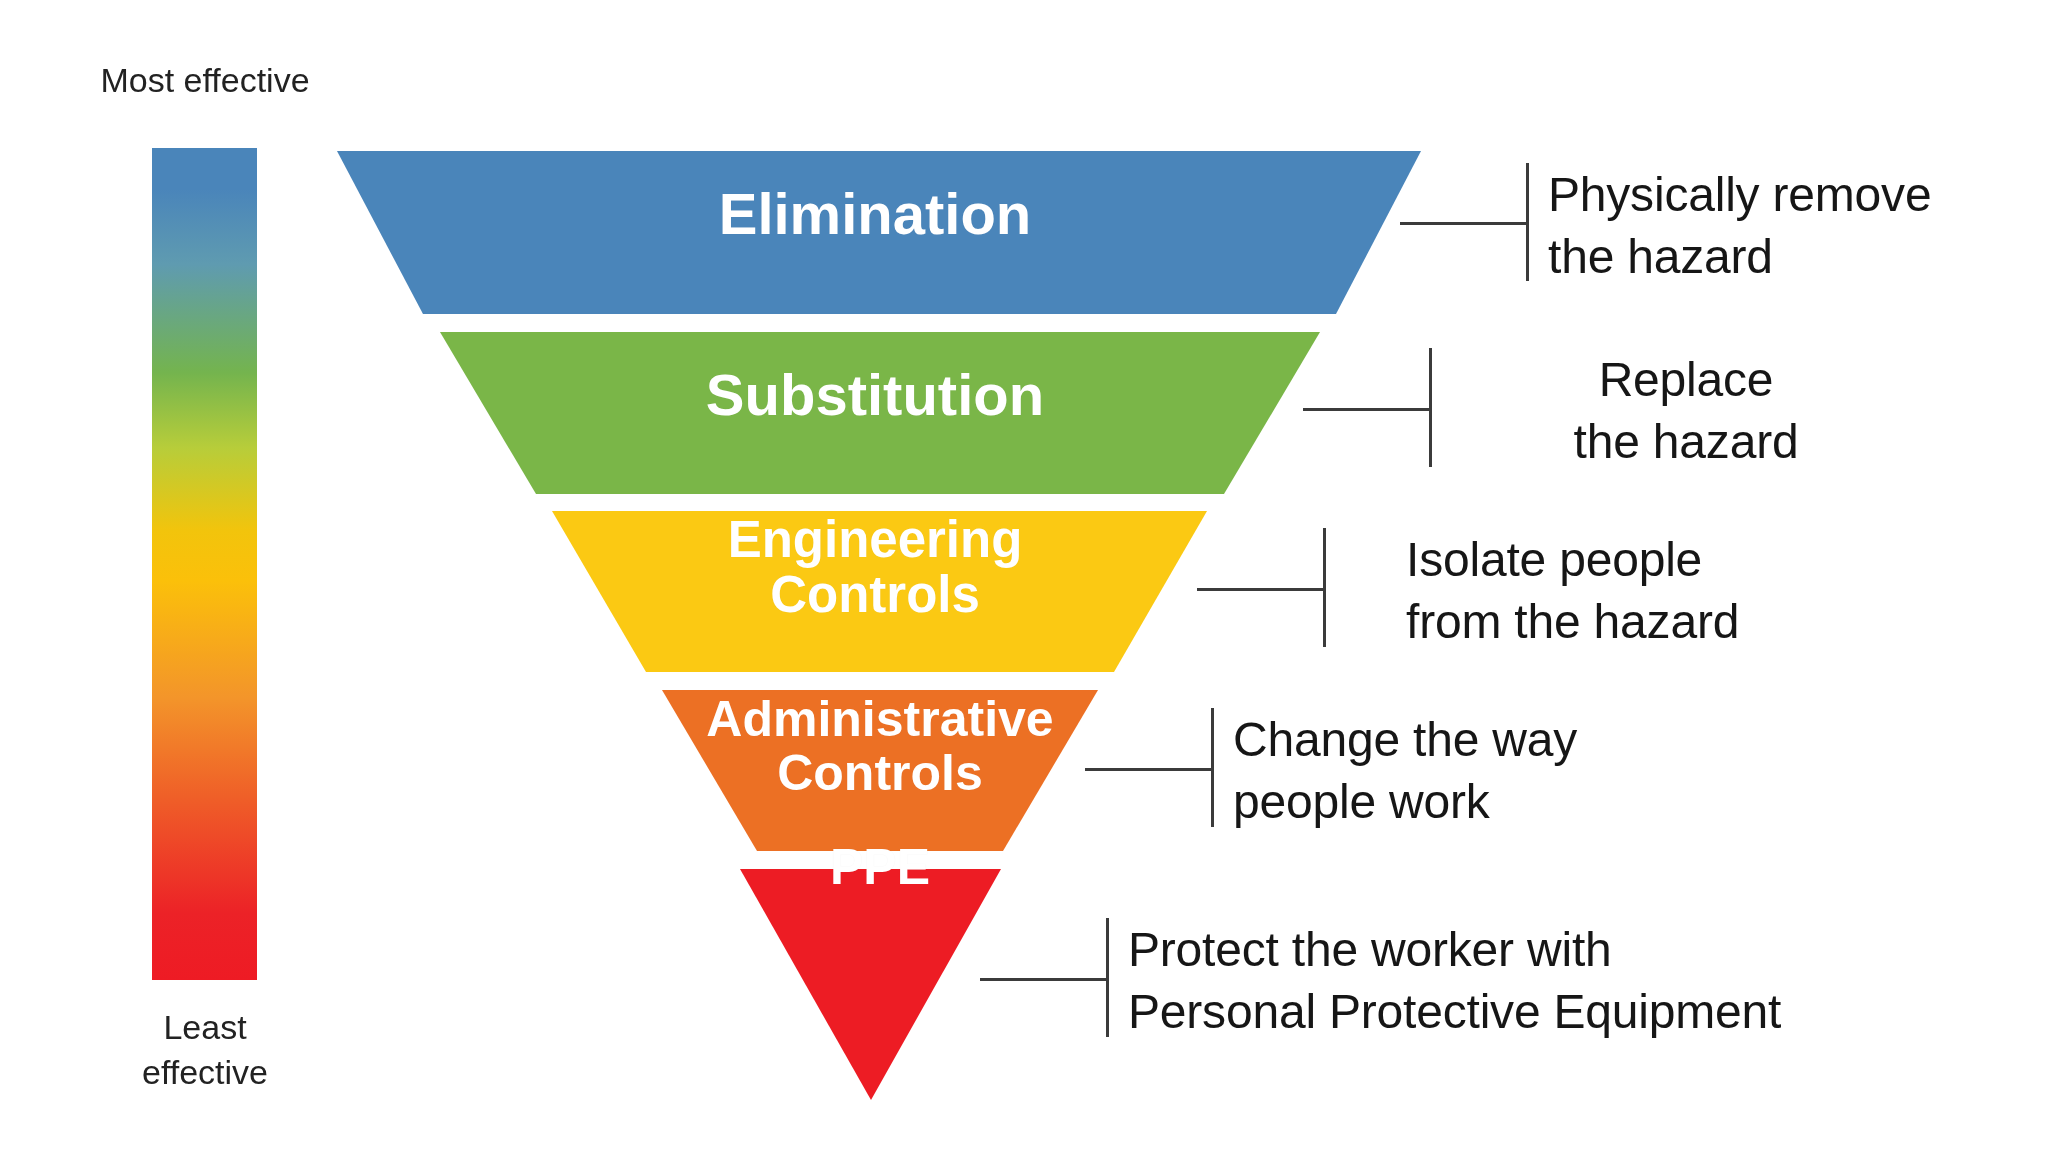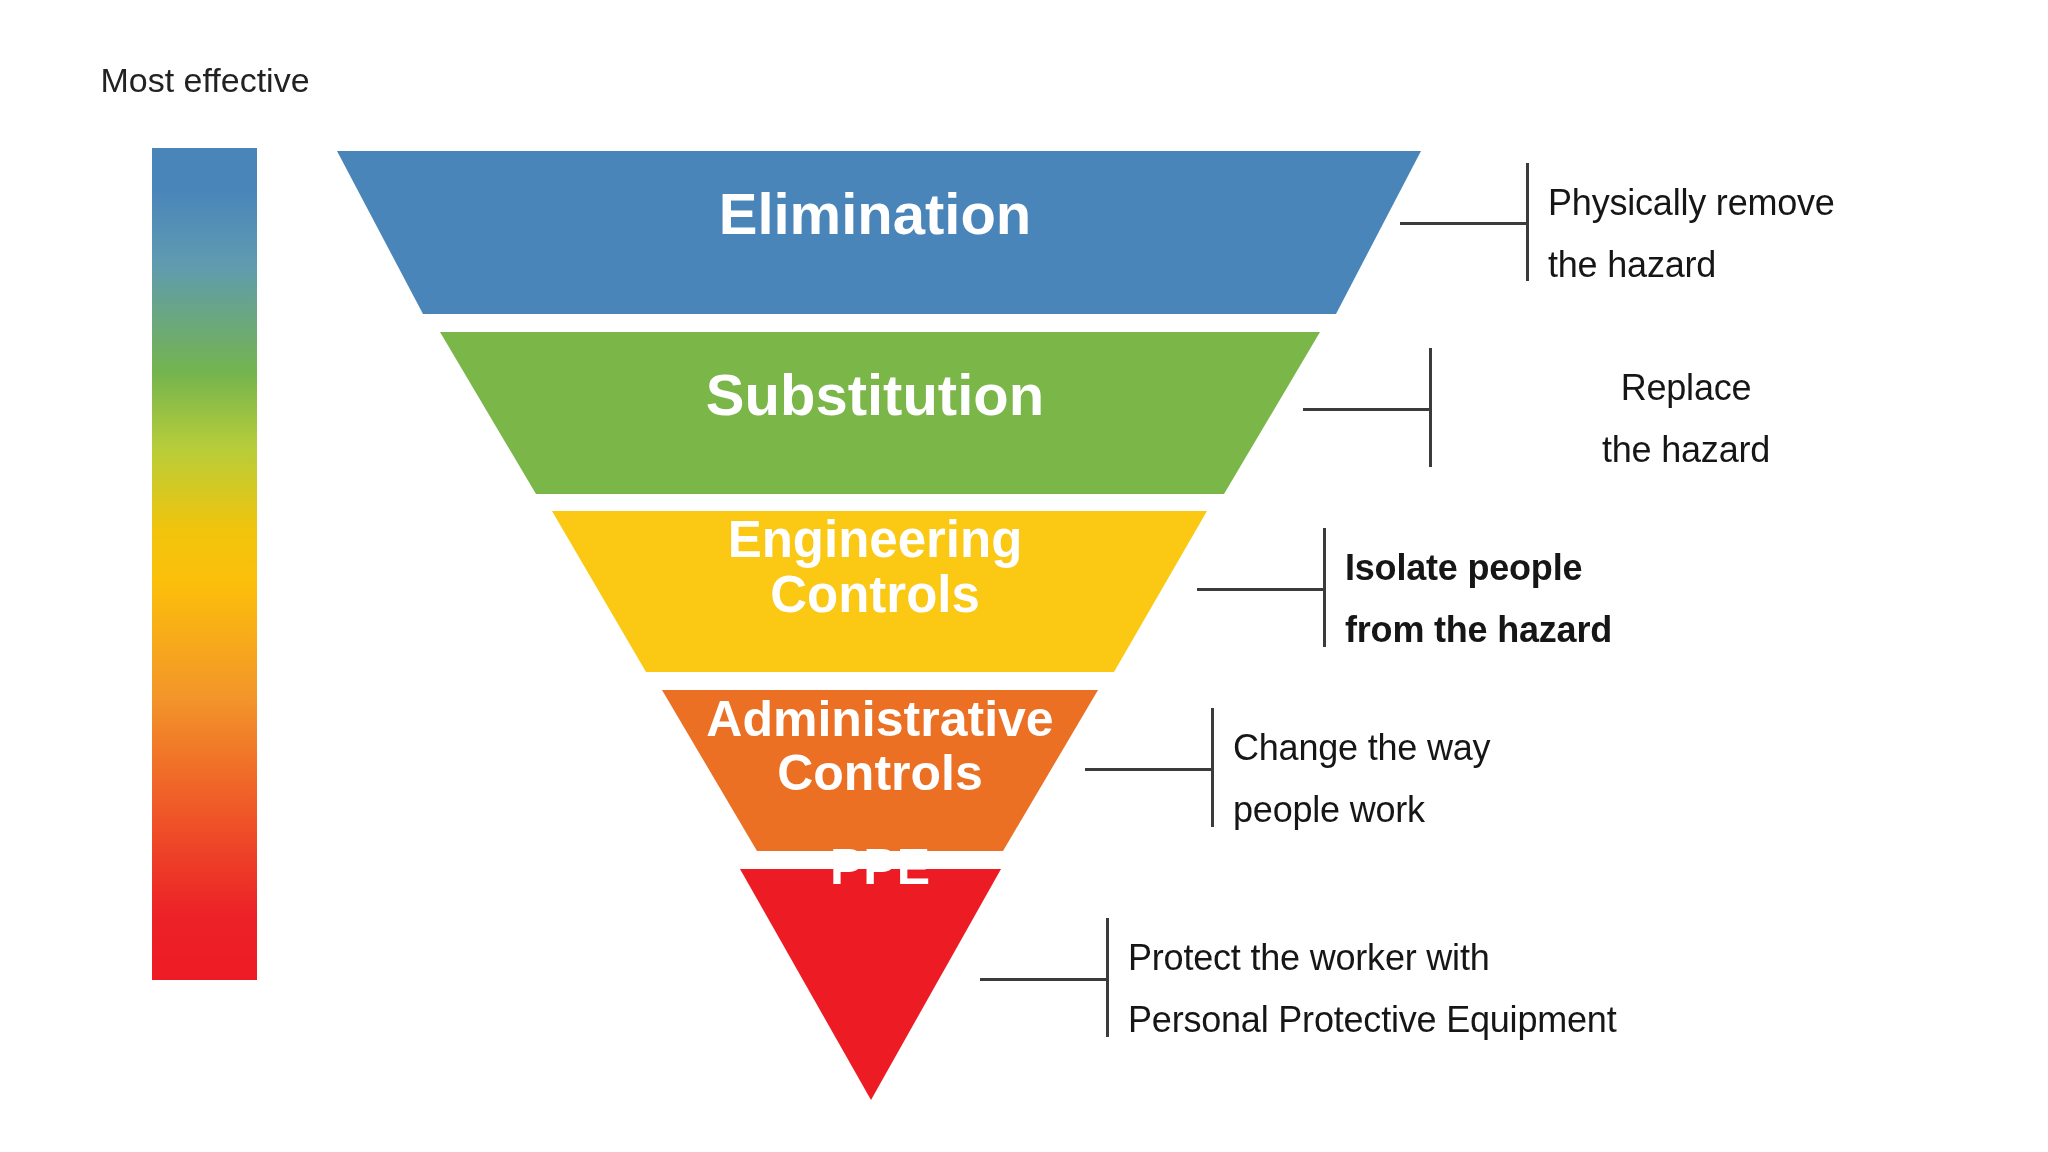--- a/index.html
+++ b/index.html
@@ -73,26 +73,25 @@
   .bl-1{left:455px;top:183px;width:840px;font-size:58px;}
   .bl-2{left:455px;top:364px;width:840px;font-size:58px;}
   .bl-3{left:540px;top:512px;width:670px;font-size:51px;}
   .bl-4{left:600px;top:692px;width:560px;font-size:50px;}
   .bl-5{left:700px;top:832px;width:360px;font-size:50px;margin-top:8px;}
 
   
   .callout{position:absolute;}
   .callout-text{
     position:absolute;
-    font-size:36px;
+    font-size:48px;
     line-height:62px;
     color:#161616;
     white-space:pre-line;
     letter-spacing:-0.2px;
-    margin-top:8px;
   }
   .bracket{position:absolute;}
   .bracket .hline{
     position:absolute;
     height:3px;background:#3b3b3b;
   }
   .bracket .vline{
     position:absolute;
     width:3px;background:#3b3b3b;
   }
@@ -101,20 +100,22 @@
 <body>
 
 <div id="stage">
 
 
   <div class="legend-label legend-top">Most
 effective</div>
 
   <div class="gradient-bar"></div>
 
+  <div class="legend-label legend-bottom">Least
+effective</div>
 
   <svg class="funnel" viewBox="0 0 2048 1152">
 
     <polygon points="337,151 1421,151 1336,314 423,314" fill="#4a85ba"></polygon>
 
     <polygon points="440,332 1320,332 1224,494 536,494" fill="#7ab648"></polygon>
 
     <polygon points="552,511 1207,511 1114,672 646,672" fill="#fbc913"></polygon>
 
     <polygon points="662,690 1098,690 1003,851 757,851" fill="#ec7024"></polygon>
@@ -146,21 +147,21 @@
     </div>
     <div class="callout-text" style="left:1451px;top:349px;width:470px;text-align:center;">Replace
 the hazard</div>
   </div>
 
   <div class="callout">
     <div class="bracket">
       <div class="hline" style="left:1197px;top:588px;width:128px;"></div>
       <div class="vline" style="left:1323px;top:528px;height:119px;"></div>
     </div>
-    <div class="callout-text" style="left:1345px;top:529px;width:540px;font-weight:bold;">Isolate people
+    <div class="callout-text" style="left:1406px;top:529px;width:540px;">Isolate people
 from the hazard</div>
   </div>
 
   <div class="callout">
     <div class="bracket">
       <div class="hline" style="left:1085px;top:768px;width:128px;"></div>
       <div class="vline" style="left:1211px;top:708px;height:119px;"></div>
     </div>
     <div class="callout-text" style="left:1233px;top:709px;width:520px;">Change the way
 people work</div>

